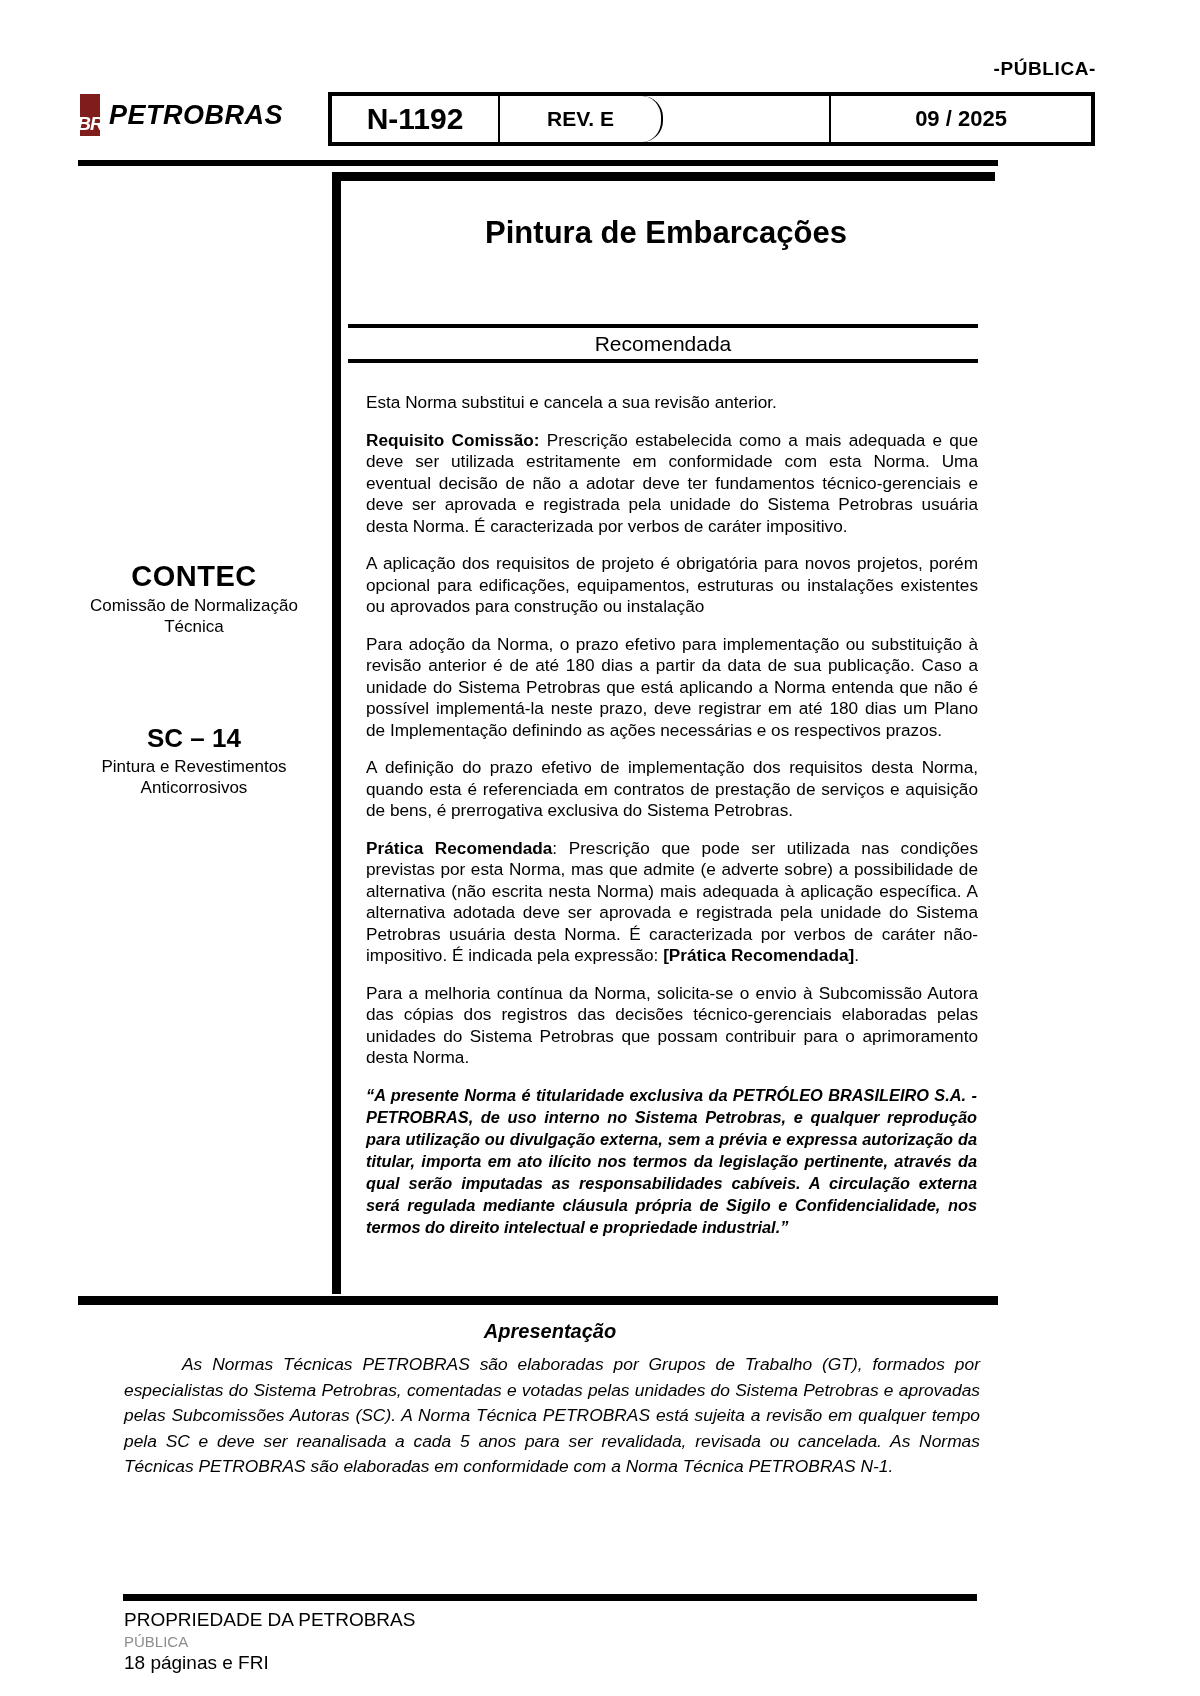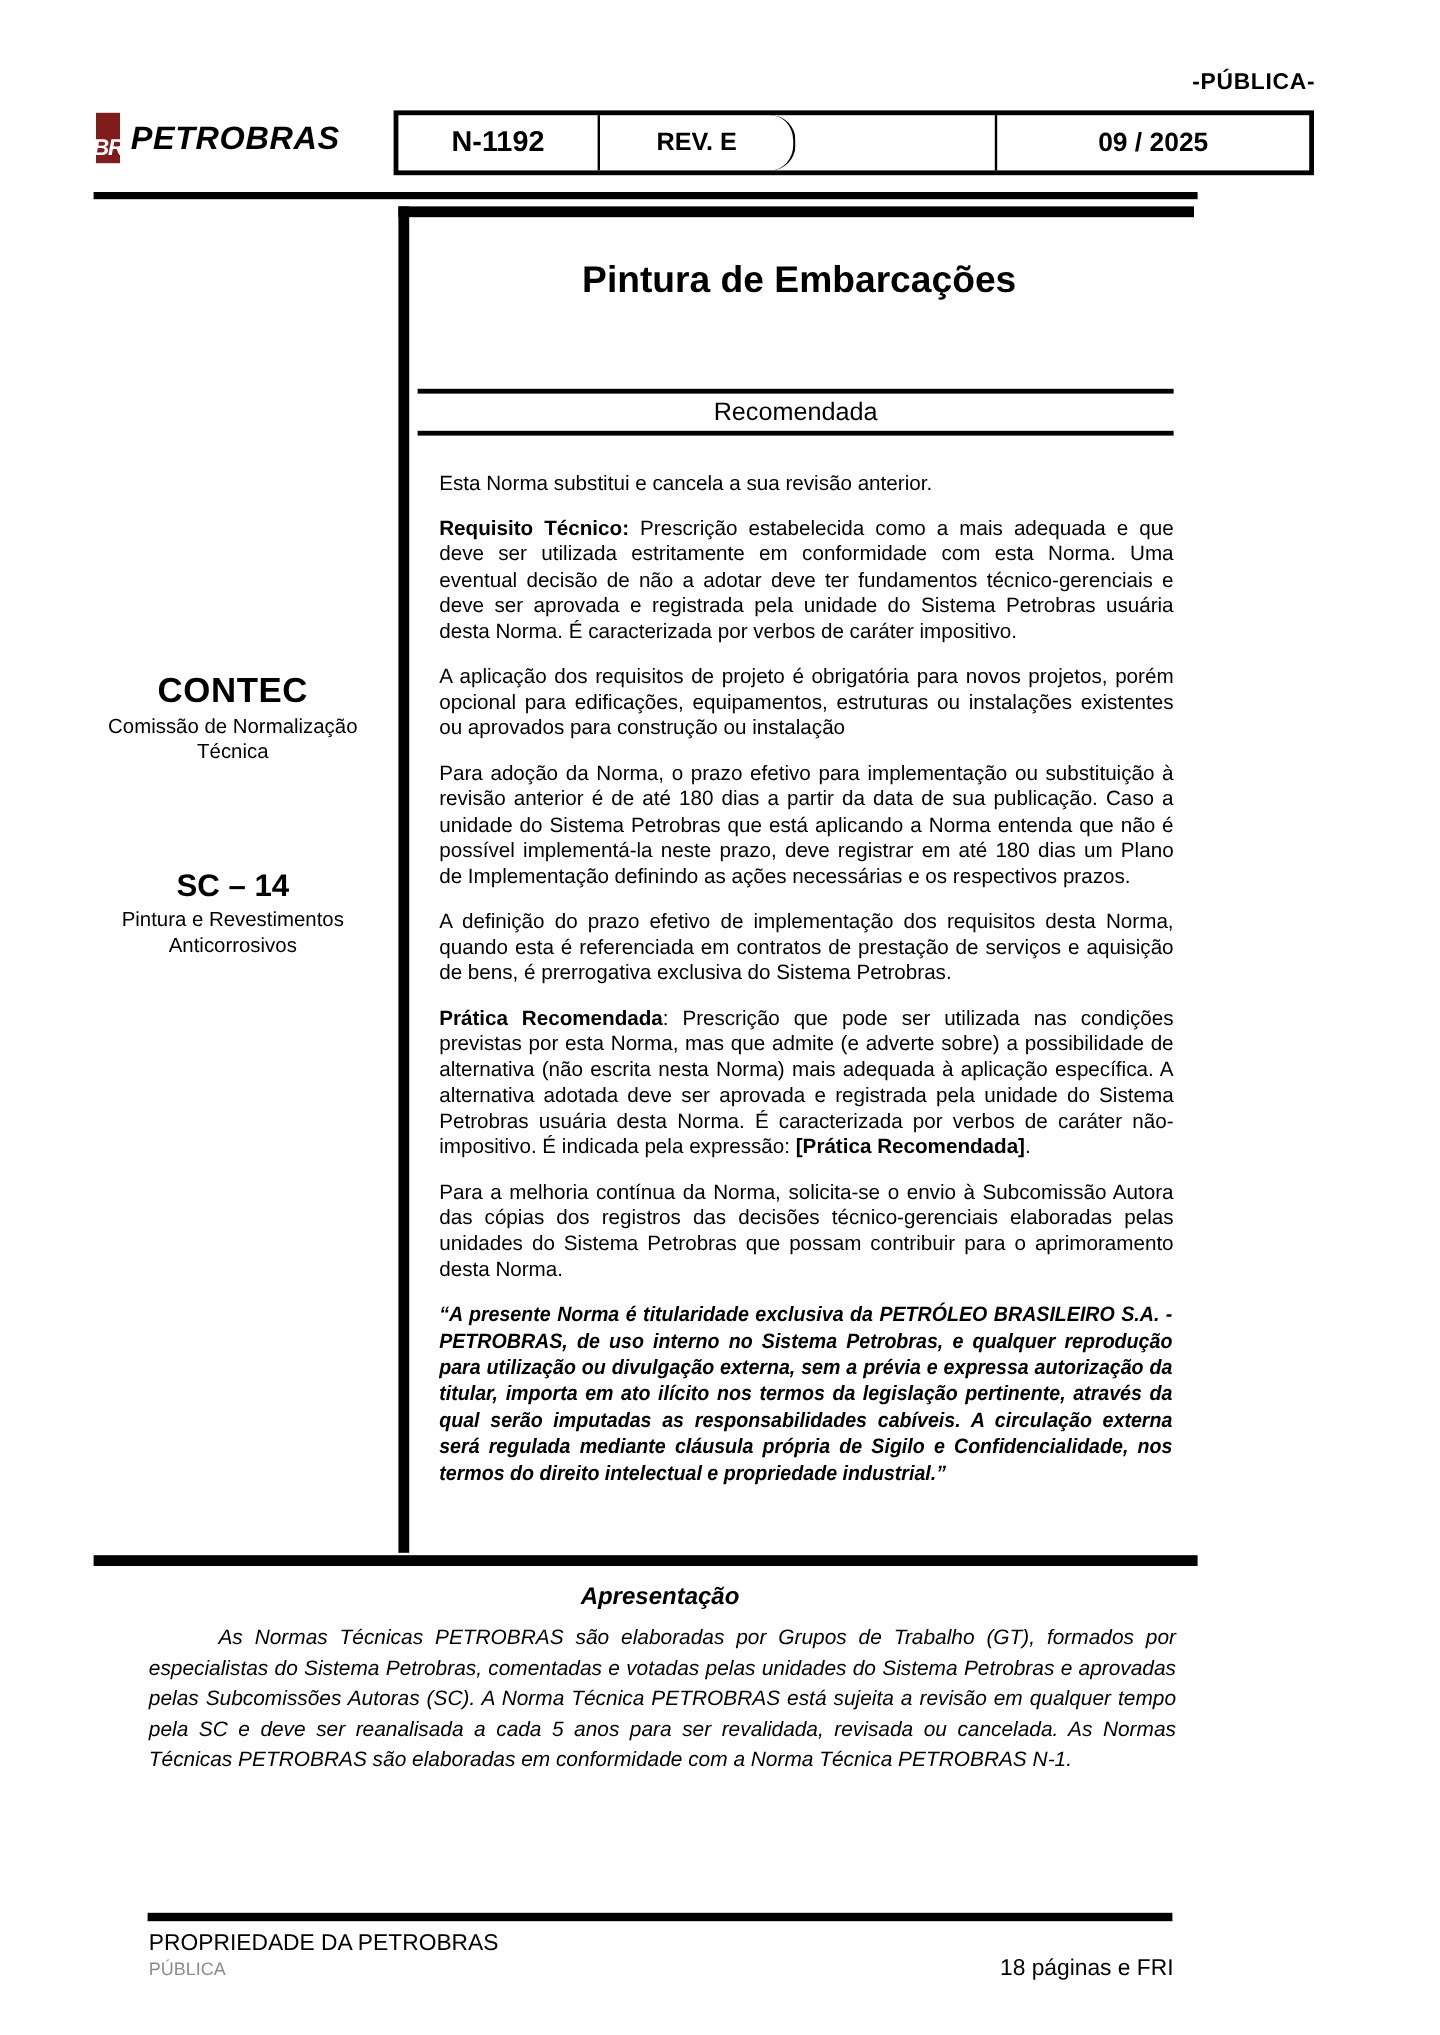--- a/index.html
+++ b/index.html
@@ -86,21 +86,21 @@
     border: 4px solid #000;
     box-sizing: border-box;
     display: flex;
     background: #fff;
   }
   .id-cell {
     border-right: 2px solid #000;
     display: flex;
     align-items: center;
     justify-content: center;
-    font-size: 24px;
+    font-size: 30px;
     font-weight: bold;
     box-sizing: border-box;
   }
   .id-cell.c1 { width: 168px; }
   .id-cell.c2 { width: 163px; font-size: 21px; border-radius: 21px; }
   .id-cell.c3 { width: 168px; }
   .id-cell.c4 { width: 260px; border-right: none; font-size: 22px; }
 
   
   .main-frame {
@@ -257,21 +257,22 @@
   .apres-body .indent { display: inline-block; width: 58px; }
 
   
   .footer {
     position: absolute;
     left: 124px;
     top: 1608px;
     width: 854px;
     display: flex;
     justify-content: space-between;
-    align-items: flex-end;
+    align-items: flex-start;
+    flex-direction: column;
   }
   .footer-left { font-size: 19px; line-height: 24px; }
   .footer-left .pub {
     font-size: 15px;
     color: #8d8d8d;
     line-height: 20px;
   }
   .footer-right { font-size: 19px; }
 </style>
 </head>
@@ -314,21 +315,21 @@
     <div class="sub">Comissão de Normalização Técnica</div>
   </div>
 
   <div class="side-sc">
     <div class="big">SC – 14</div>
     <div class="sub">Pintura e Revestimentos Anticorrosivos</div>
   </div>
 
   <div class="body-col">
     <p class="nojust">Esta Norma substitui e cancela a sua revisão anterior.</p>
-    <p><b>Requisito Técnico:</b><span> Prescrição estabelecida como a mais adequada e que deve ser utilizada estritamente em conformidade com esta Norma. Uma eventual decisão de não a adotar deve ter fundamentos técnico-gerenciais e deve ser aprovada e registrada pela unidade do Sistema Petrobras usuária desta Norma. É caracterizada por verbos de caráter impositivo.</span></p>
+    <p><b>Requisito Comissão:</b><span> Prescrição estabelecida como a mais adequada e que deve ser utilizada estritamente em conformidade com esta Norma. Uma eventual decisão de não a adotar deve ter fundamentos técnico-gerenciais e deve ser aprovada e registrada pela unidade do Sistema Petrobras usuária desta Norma. É caracterizada por verbos de caráter impositivo.</span></p>
     <p>A aplicação dos requisitos de projeto é obrigatória para novos projetos, porém opcional para edificações, equipamentos, estruturas ou instalações existentes ou aprovados para construção ou instalação</p>
     <p>Para adoção da Norma, o prazo efetivo para implementação ou substituição à revisão anterior é de até 180 dias a partir da data de sua publicação. Caso a unidade do Sistema Petrobras que está aplicando a Norma entenda que não é possível implementá-la neste prazo, deve registrar em até 180 dias um Plano de Implementação definindo as ações necessárias e os respectivos prazos.</p>
     <p>A definição do prazo efetivo de implementação dos requisitos desta Norma, quando esta é referenciada em contratos de prestação de serviços e aquisição de bens, é prerrogativa exclusiva do Sistema Petrobras.</p>
     <p><b>Prática Recomendada</b><span>: Prescrição que pode ser utilizada nas condições previstas por esta Norma, mas que admite (e adverte sobre) a possibilidade de alternativa (não escrita nesta Norma) mais adequada à aplicação específica. A alternativa adotada deve ser aprovada e registrada pela unidade do Sistema Petrobras usuária desta Norma. É caracterizada por verbos de caráter não-impositivo. É indicada pela expressão: </span><b>[Prática Recomendada]</b><span>.</span></p>
     <p>Para a melhoria contínua da Norma, solicita-se o envio à Subcomissão Autora das cópias dos registros das decisões técnico-gerenciais elaboradas pelas unidades do Sistema Petrobras que possam contribuir para o aprimoramento desta Norma.</p>
     <div class="quote-block">“A presente Norma é titularidade exclusiva da PETRÓLEO BRASILEIRO S.A. - PETROBRAS, de uso interno no Sistema Petrobras, e qualquer reprodução para utilização ou divulgação externa, sem a prévia e expressa autorização da titular, importa em ato ilícito nos termos da legislação pertinente, através da qual serão imputadas as responsabilidades cabíveis. A circulação externa será regulada mediante cláusula própria de Sigilo e Confidencialidade, nos termos do direito intelectual e propriedade industrial.”</div>
   </div>
 
   <div class="sep-mid"></div>
 

